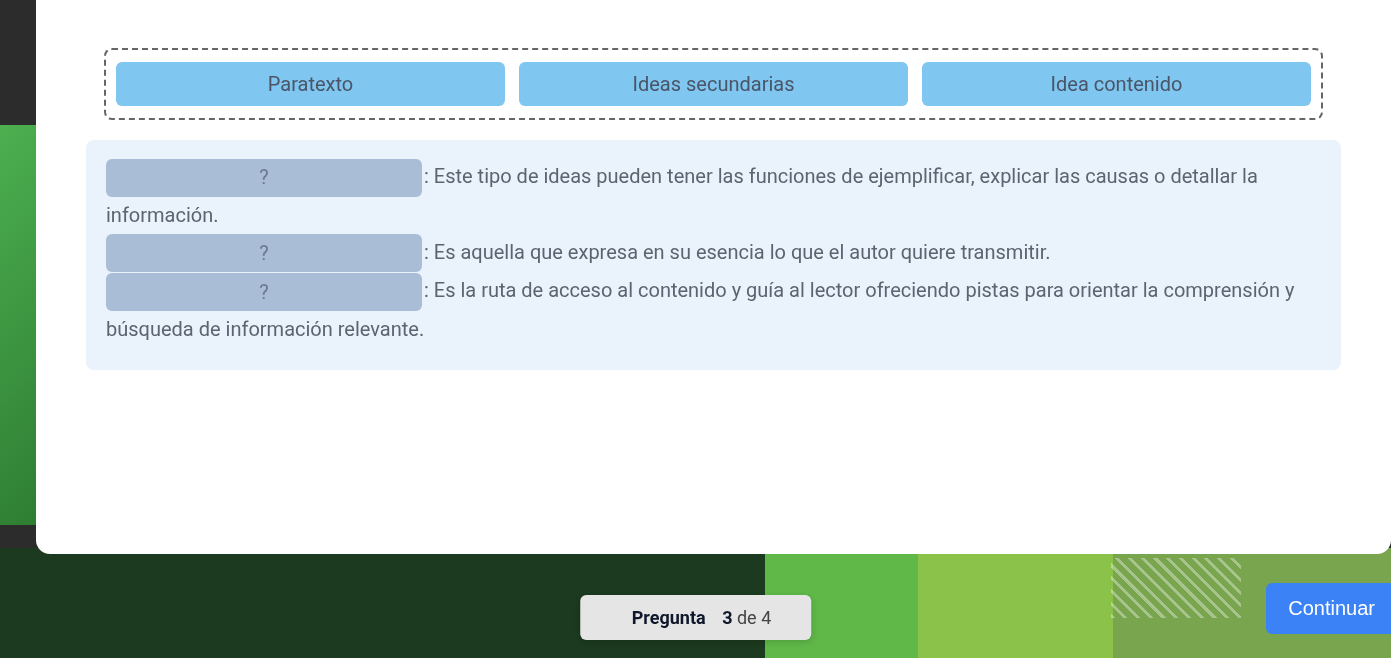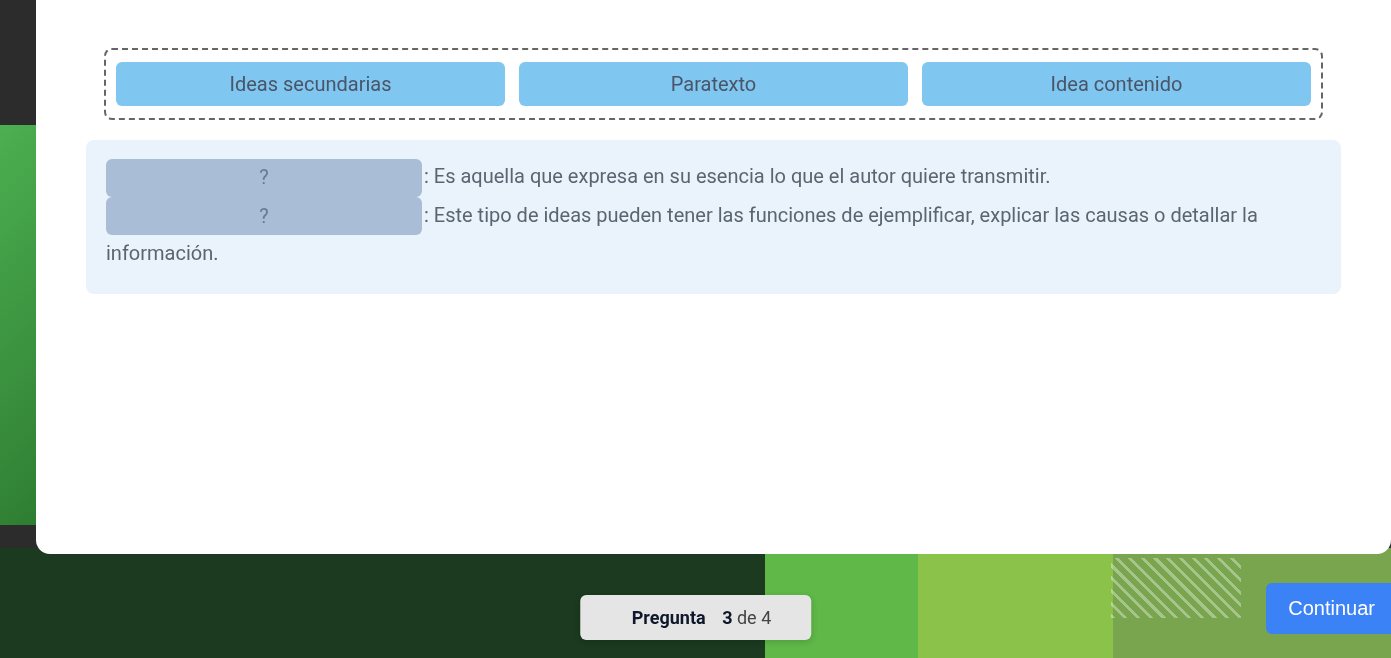--- a/index.html
+++ b/index.html
@@ -151,31 +151,34 @@
 <div class="bg-layer">
   <div class="bg-dark"></div>
   <div class="bg-green-left"></div>
   <div class="bg-bottom-band"></div>
   <div class="bg-hatch"></div>
 </div>
 
 <div class="card">
 
   <div class="options-box">
+    <div class="option-pill">Paratexto</div>
     <div class="option-pill">Ideas secundarias</div>
-    <div class="option-pill">Paratexto</div>
     <div class="option-pill">Idea contenido</div>
   </div>
 
   <div class="definitions-box">
     <div class="def-line">
+      <span class="drop-slot">?</span><span>: Este tipo de ideas pueden tener las funciones de ejemplificar, explicar las causas o detallar la información.</span>
+    </div>
+    <div class="def-line">
       <span class="drop-slot">?</span><span>: Es aquella que expresa en su esencia lo que el autor quiere transmitir.</span>
     </div>
     <div class="def-line">
-      <span class="drop-slot">?</span><span>: Este tipo de ideas pueden tener las funciones de ejemplificar, explicar las causas o detallar la información.</span>
+      <span class="drop-slot">?</span><span>: Es la ruta de acceso al contenido y guía al lector ofreciendo pistas para orientar la comprensión y búsqueda de información relevante.</span>
     </div>
   </div>
 
 </div>
 
 <div class="question-indicator">
   <span class="bold">Pregunta </span><span class="bold">3</span><span> de </span><span>4</span>
 </div>
 
 <button class="continue-btn">Continuar</button>

